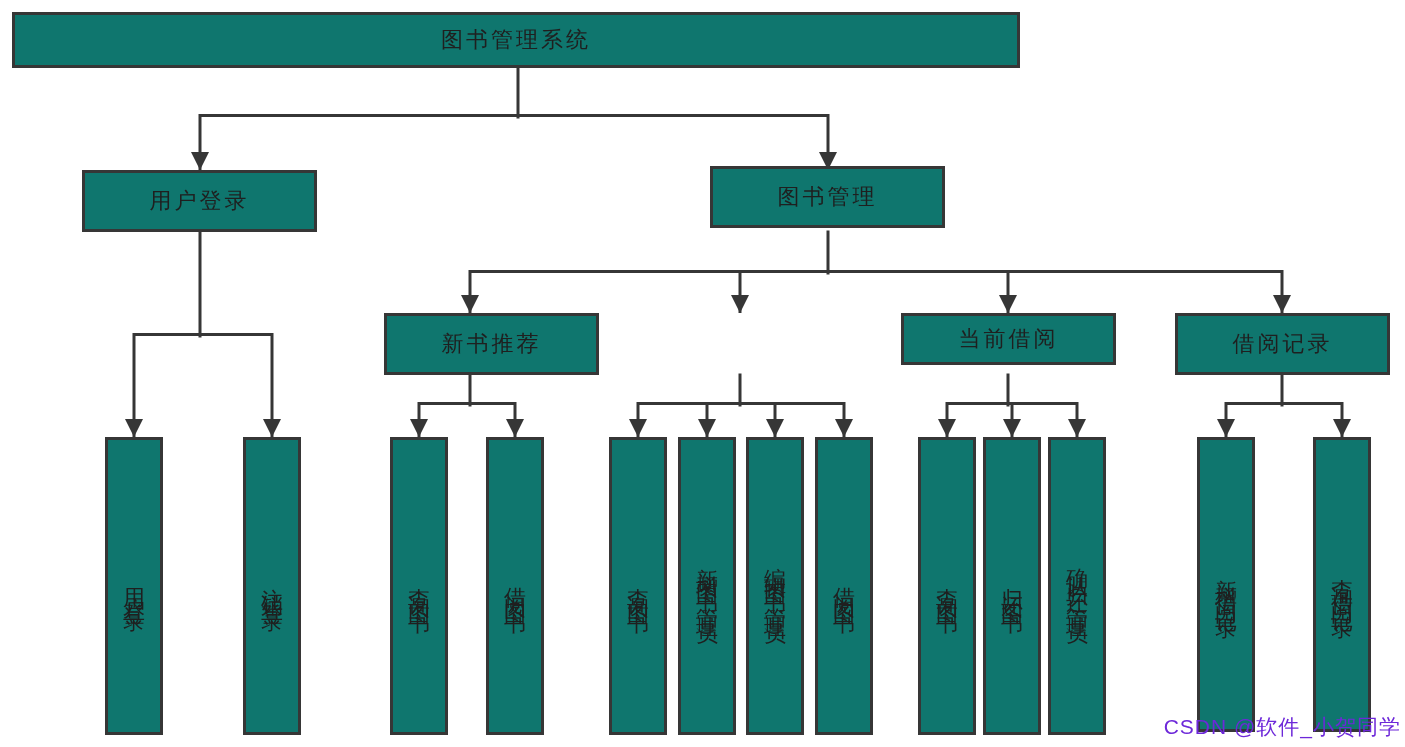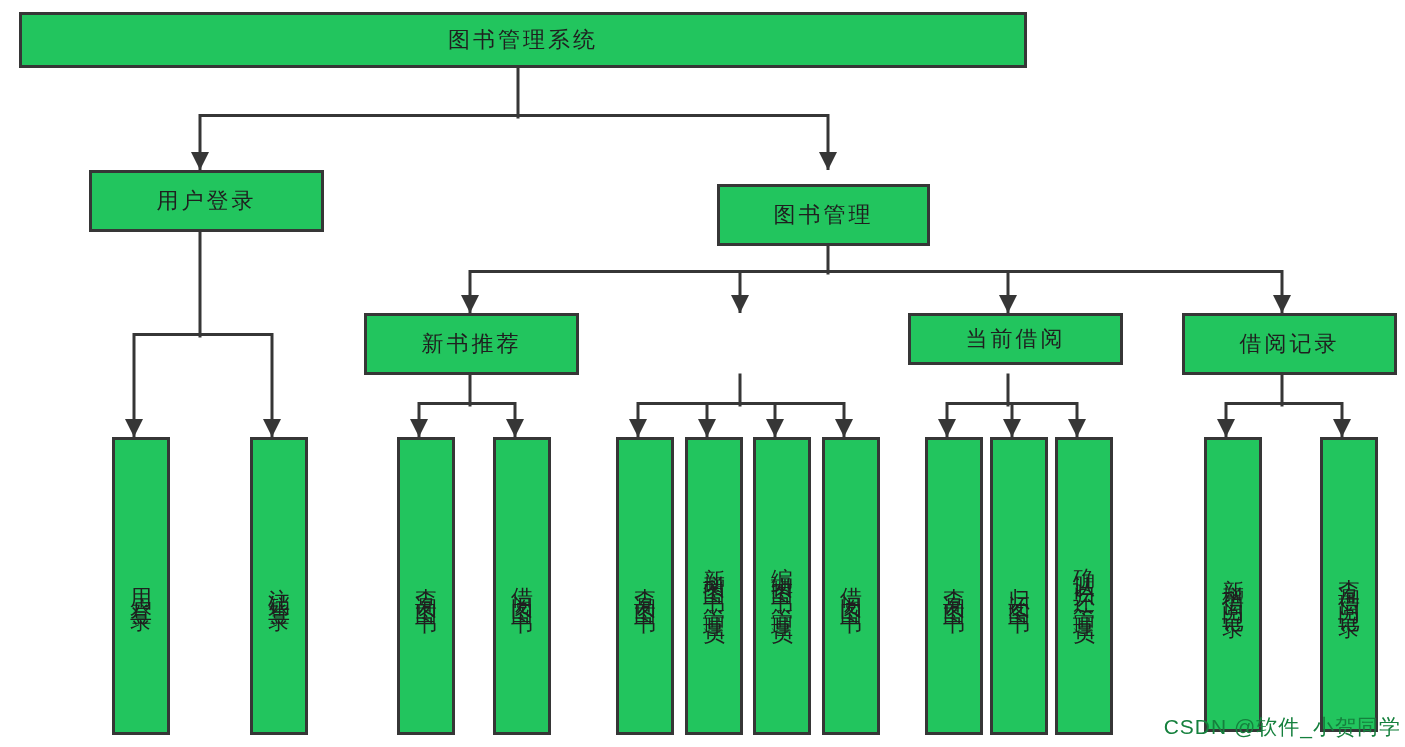--- a/index.html
+++ b/index.html
@@ -7,47 +7,46 @@
     position:relative;
     width:1405px;height:747px;
     background:#ffffff;
     font-family:"Liberation Sans","DejaVu Sans",sans-serif;
     overflow:hidden;
   }
   #wires{position:absolute;left:0;top:0;pointer-events:none;}
   .node{
     position:absolute;
     box-sizing:border-box;
-    background:#22c55e;
+    background:#0f766e;
     border:3px solid #363636;
     color:#1f1f1f;
     display:flex;
     align-items:center;
     justify-content:center;
     text-align:center;
-    margin-left:7px;
   }
   .h{
     font-size:22px;
     letter-spacing:3px;
     white-space:nowrap;
   }
   .v{
     font-size:22px;
     writing-mode:vertical-rl;
     text-orientation:mixed;
     letter-spacing:8px;
     line-height:1;
   }
   .watermark{
     position:absolute;
     right:4px;
     bottom:6px;
     font-size:21px;
-    color:#15803d;
+    color:#6d28d9;
     letter-spacing:1px;
     white-space:nowrap;
   }
 </style>
 </head>
 <body>
 
 <div id="canvas">
 
   <svg id="wires" width="1405" height="747" viewBox="0 0 1405 747">
@@ -89,23 +88,23 @@
 
       <path d="M1282 375 V405 M1226 403.5 H1342" stroke-linecap="square"></path>
       <line x1="1226" y1="405" x2="1226" y2="437" marker-end="url(#arw)"></line>
       <line x1="1342" y1="405" x2="1342" y2="437" marker-end="url(#arw)"></line>
     </g>
   </svg>
 
   <div class="node h" style="left:12px;top:12px;width:1008px;height:56px;">图书管理系统</div>
 
   <div class="node h" style="left:82px;top:170px;width:235px;height:62px;">用户登录</div>
-  <div class="node h" style="left:710px;top:184px;width:213px;height:62px;">图书管理</div>
+  <div class="node h" style="left:710px;top:166px;width:235px;height:62px;">图书管理</div>
 
-  <div class="node h" style="left:357px;top:313px;width:215px;height:62px;">新书推荐</div>
+  <div class="node h" style="left:384px;top:313px;width:215px;height:62px;">新书推荐</div>
   <div class="node h" style="left:901px;top:313px;width:215px;height:52px;">当前借阅</div>
   <div class="node h" style="left:1175px;top:313px;width:215px;height:62px;">借阅记录</div>
 
   <div class="node v" style="left:105px;top:437px;width:58px;height:298px;">用户登录</div>
   <div class="node v" style="left:243px;top:437px;width:58px;height:298px;">注销登录</div>
 
   <div class="node v" style="left:390px;top:437px;width:58px;height:298px;">查询图书</div>
   <div class="node v" style="left:486px;top:437px;width:58px;height:298px;">借阅图书</div>
 
   <div class="node v" style="left:609px;top:437px;width:58px;height:298px;">查询图书</div>

